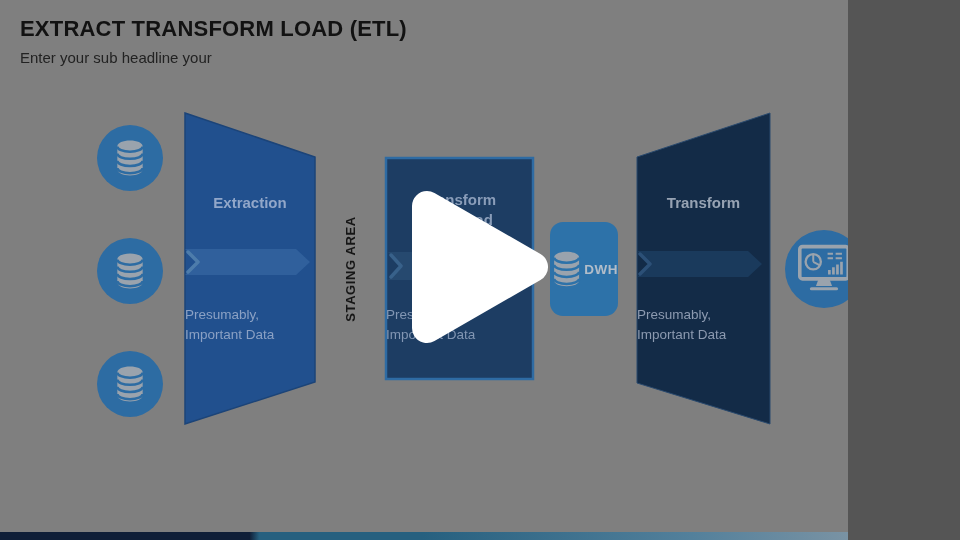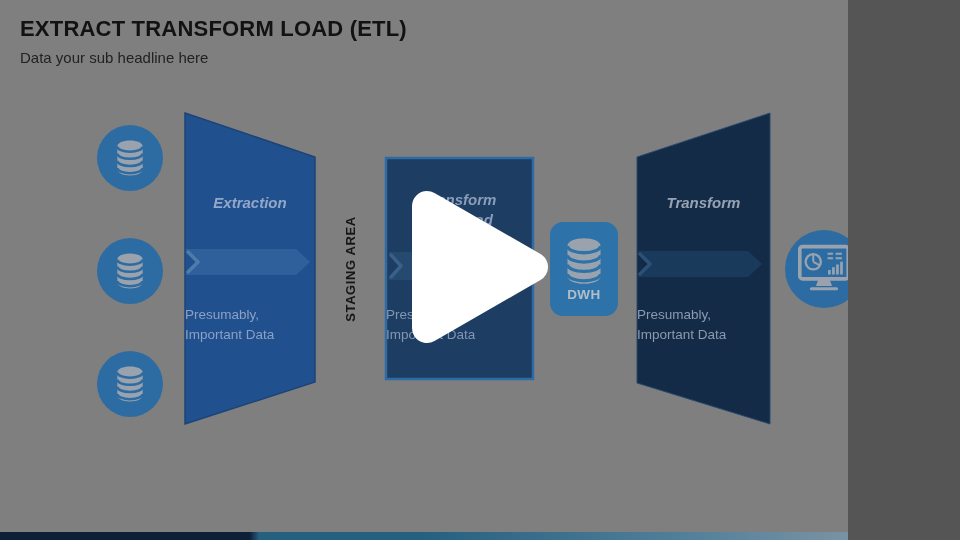--- a/index.html
+++ b/index.html
@@ -9,56 +9,56 @@
     font-family:"Liberation Sans",sans-serif;
   }
   .abs{position:absolute;}
   .title{left:20px;top:16px;font-size:22px;font-weight:bold;color:var(--title-color);letter-spacing:.2px;white-space:nowrap;}
   .subtitle{left:20px;top:49px;font-size:15px;color:var(--subtitle-color);white-space:nowrap;}
   .shapes{left:0;top:0;}
   .circle{border-radius:50%;background:var(--source-circle);display:flex;align-items:center;justify-content:center;}
   .src{width:66px;height:66px;left:97px;}
   .src1{top:125px}.src2{top:238px}.src3{top:351px}
   .out{width:78px;height:78px;left:785px;top:230px;}
-  .shape-label{text-align:center;font-size:15px;font-weight:bold;white-space:nowrap;font-style:italic;}
+  .shape-label{text-align:center;font-size:15px;font-weight:bold;white-space:nowrap;}
   .lbl-extraction{left:185px;top:194px;width:130px;color:var(--extraction-label);}
   .lbl-stagingbox{left:386px;top:190px;width:147px;line-height:20px;color:var(--staging-label);}
   .lbl-transform{left:637px;top:194px;width:133px;color:var(--transform-label);}
   .caption{font-size:13.5px;font-weight:normal;line-height:20px;}
   .cap-extraction{left:185px;top:305px;width:130px;color:var(--caption-left);}
   .cap-staging{left:386px;top:305px;width:147px;color:var(--caption-center);}
   .cap-transform{left:637px;top:305px;width:133px;color:var(--caption-right);}
   .staging-area{
     left:291px;top:261px;width:120px;height:16px;text-align:center;
     transform:rotate(-90deg);font-size:13px;font-weight:bold;
     letter-spacing:.6px;color:var(--staging-text);white-space:nowrap;
   }
   .dwh-card{
     left:550px;top:222px;width:68px;height:94px;border-radius:13px;
-    background:var(--dwh-fill);display:flex;flex-direction:column;
+    background:var(--dwh-fill);display:flex;
     align-items:center;justify-content:center;gap:1px;
   }
   .dwh-label{font-size:13.5px;font-weight:bold;color:var(--dwh-label);letter-spacing:.5px;}
   .play-svg{left:0;top:0;pointer-events:none;}
   .play-svg polygon{pointer-events:auto;cursor:pointer;}
   .bottom-bar{
     left:0;bottom:0;width:960px;height:8px;
     background:linear-gradient(90deg,
       var(--bar-navy) 0%, var(--bar-navy) 26%,
       var(--bar-teal) 27%, var(--bar-teal) 44%,
       var(--bar-mid) 72%, var(--bar-light) 100%);
   }
 </style>
 </head>
 <body>
 
 <div class="stage">
 
   <div class="abs title">EXTRACT TRANSFORM LOAD (ETL)</div>
-  <div class="abs subtitle">Data your sub headline here</div>
+  <div class="abs subtitle">Enter your sub headline your</div>
 
   <svg class="abs shapes" width="960" height="540" viewBox="0 0 960 540">
     <polygon points="185,113 315,157 315,382 185,424" style="fill:var(--extraction-fill);stroke:var(--extraction-edge);stroke-width:1.5"></polygon>
     <polygon points="185,249 296,249 310,262 296,275 185,275 199,262" style="fill:var(--extraction-arrow)"></polygon>
     <path d="M188 252 L198 262 L188 272" fill="none" style="stroke:var(--extraction-chevron);stroke-width:3.5;stroke-linecap:round;stroke-linejoin:round"></path>
 
     <rect x="386" y="158" width="147" height="221" style="fill:var(--staging-box-fill);stroke:var(--staging-box-border);stroke-width:2.5"></rect>
     <polygon points="388,252 518,252 532,266 518,280 388,280 402,266" style="fill:var(--staging-arrow)"></polygon>
     <path d="M391 255 L401 266 L391 277" fill="none" style="stroke:var(--staging-chevron);stroke-width:3.5;stroke-linecap:round;stroke-linejoin:round"></path>
 

